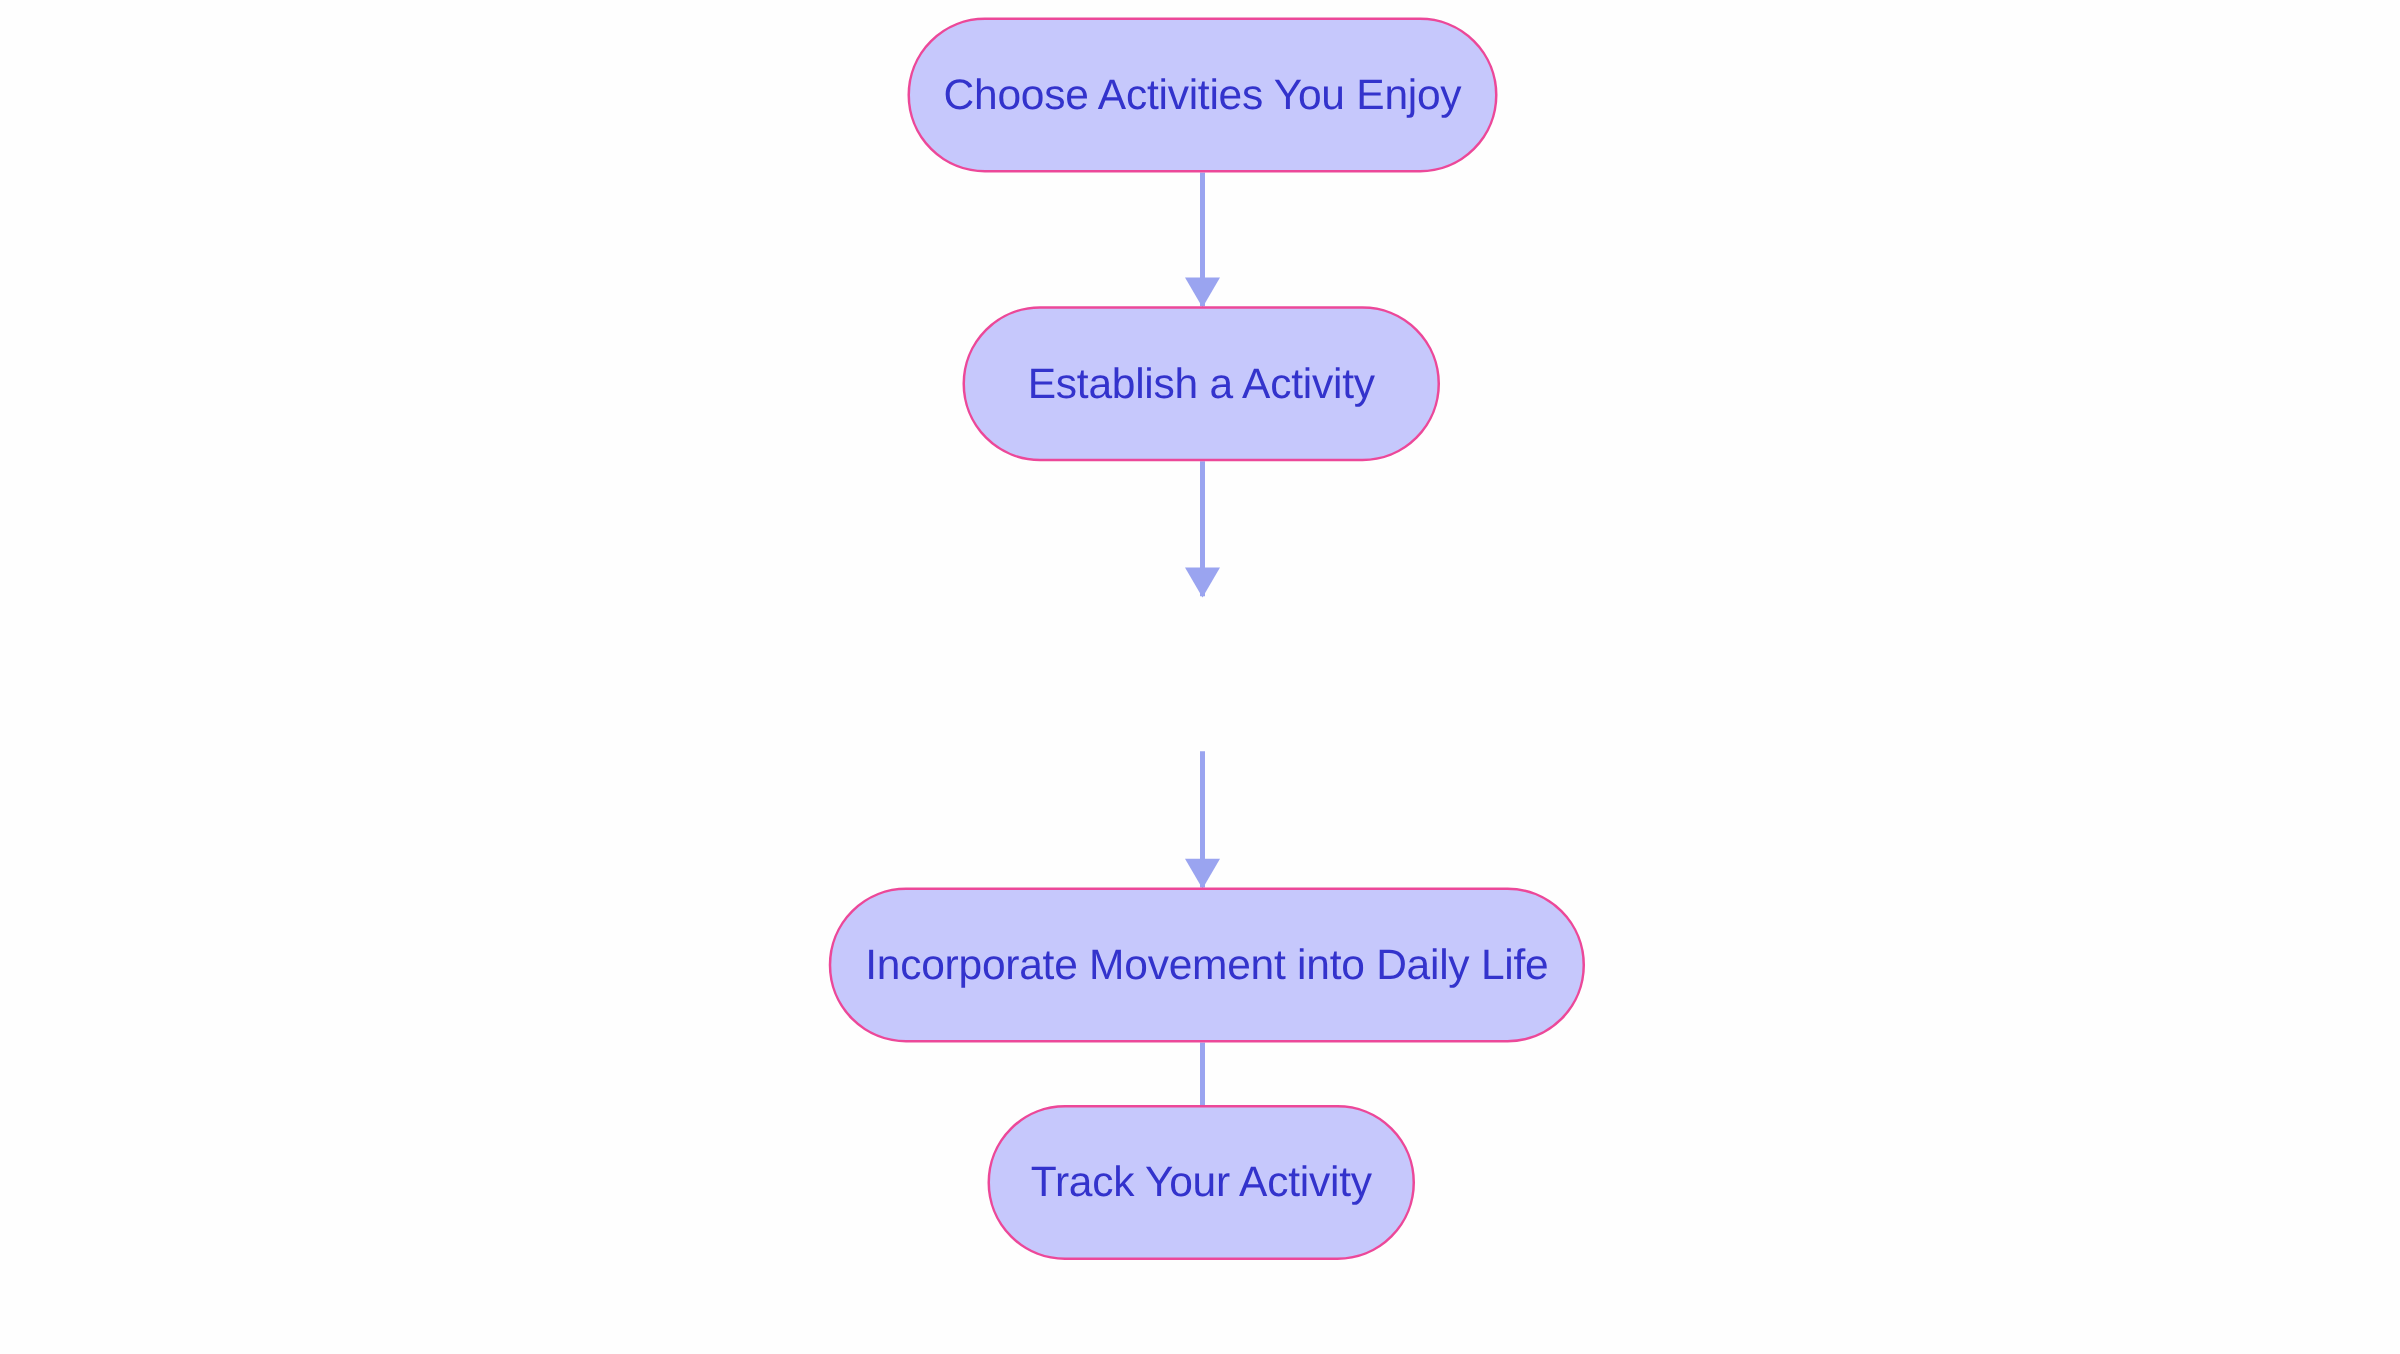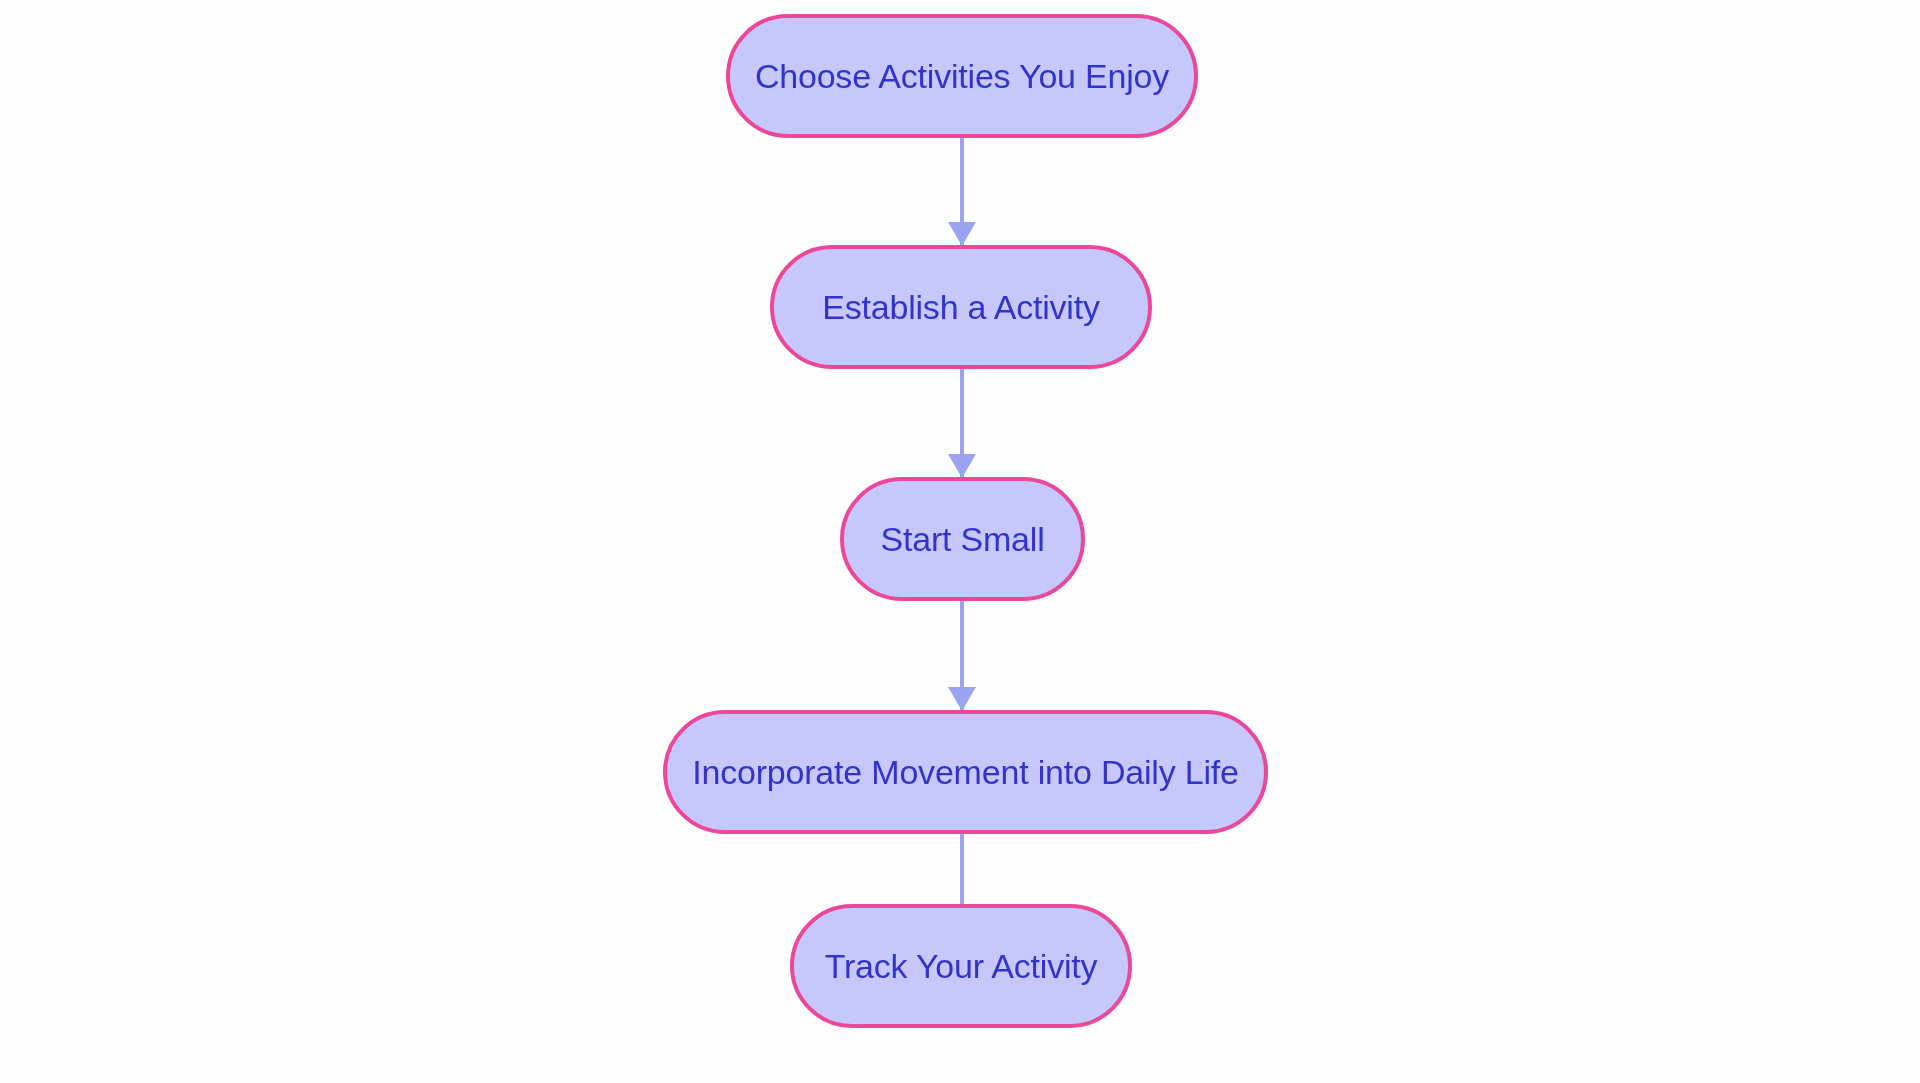--- a/index.html
+++ b/index.html
@@ -48,41 +48,41 @@
   }
 
   
   .node {
     position: absolute;
     box-sizing: border-box;
     display: flex;
     align-items: center;
     justify-content: center;
     background: #c6c8fc;
-    border: 4px solid #ec4899;
+    border: 2px solid #ec4899;
     border-radius: 999px;
     height: 124px;
   }
   .node-label {
     color: #3333cc;
     font-family: "Liberation Sans", sans-serif;
     font-size: 34px;
     font-weight: 400;
     line-height: 1;
     letter-spacing: -0.2px;
     white-space: nowrap;
     text-align: center;
   }
 
   
   #node-0 { left: 726px;  top: 14px;   width: 472px; }
   #node-1 { left: 770px;  top: 245px;  width: 382px; }
   #node-2 { left: 840px;  top: 477px;  width: 245px; }
   #node-3 { left: 663px;  top: 710px;  width: 605px; }
-  #node-4 { left: 790px;  top: 904px;  width: 342px; }
+  #node-4 { left: 790px;  top: 884px;  width: 342px; }
 
   
   #connector-0 { left: 962px; top: 138px; height: 107px; }
   #connector-1 { left: 962px; top: 369px; height: 108px; }
   #connector-2 { left: 962px; top: 601px; height: 109px; }
   #connector-3 { left: 962px; top: 834px; height: 106px; }
 </style>
 </head>
 <body>
 
@@ -106,23 +106,20 @@
   </div>
 
   <div class="node" id="node-0">
     <span class="node-label">Choose Activities You Enjoy</span>
   </div>
 
   <div class="node" id="node-1">
     <span class="node-label">Establish a Activity</span>
   </div>
 
-  <div class="node" id="node-2">
-    <span class="node-label">Start Small</span>
-  </div>
 
   <div class="node" id="node-3">
     <span class="node-label">Incorporate Movement into Daily Life</span>
   </div>
 
   <div class="node" id="node-4">
     <span class="node-label">Track Your Activity</span>
   </div>
 
 </div>

